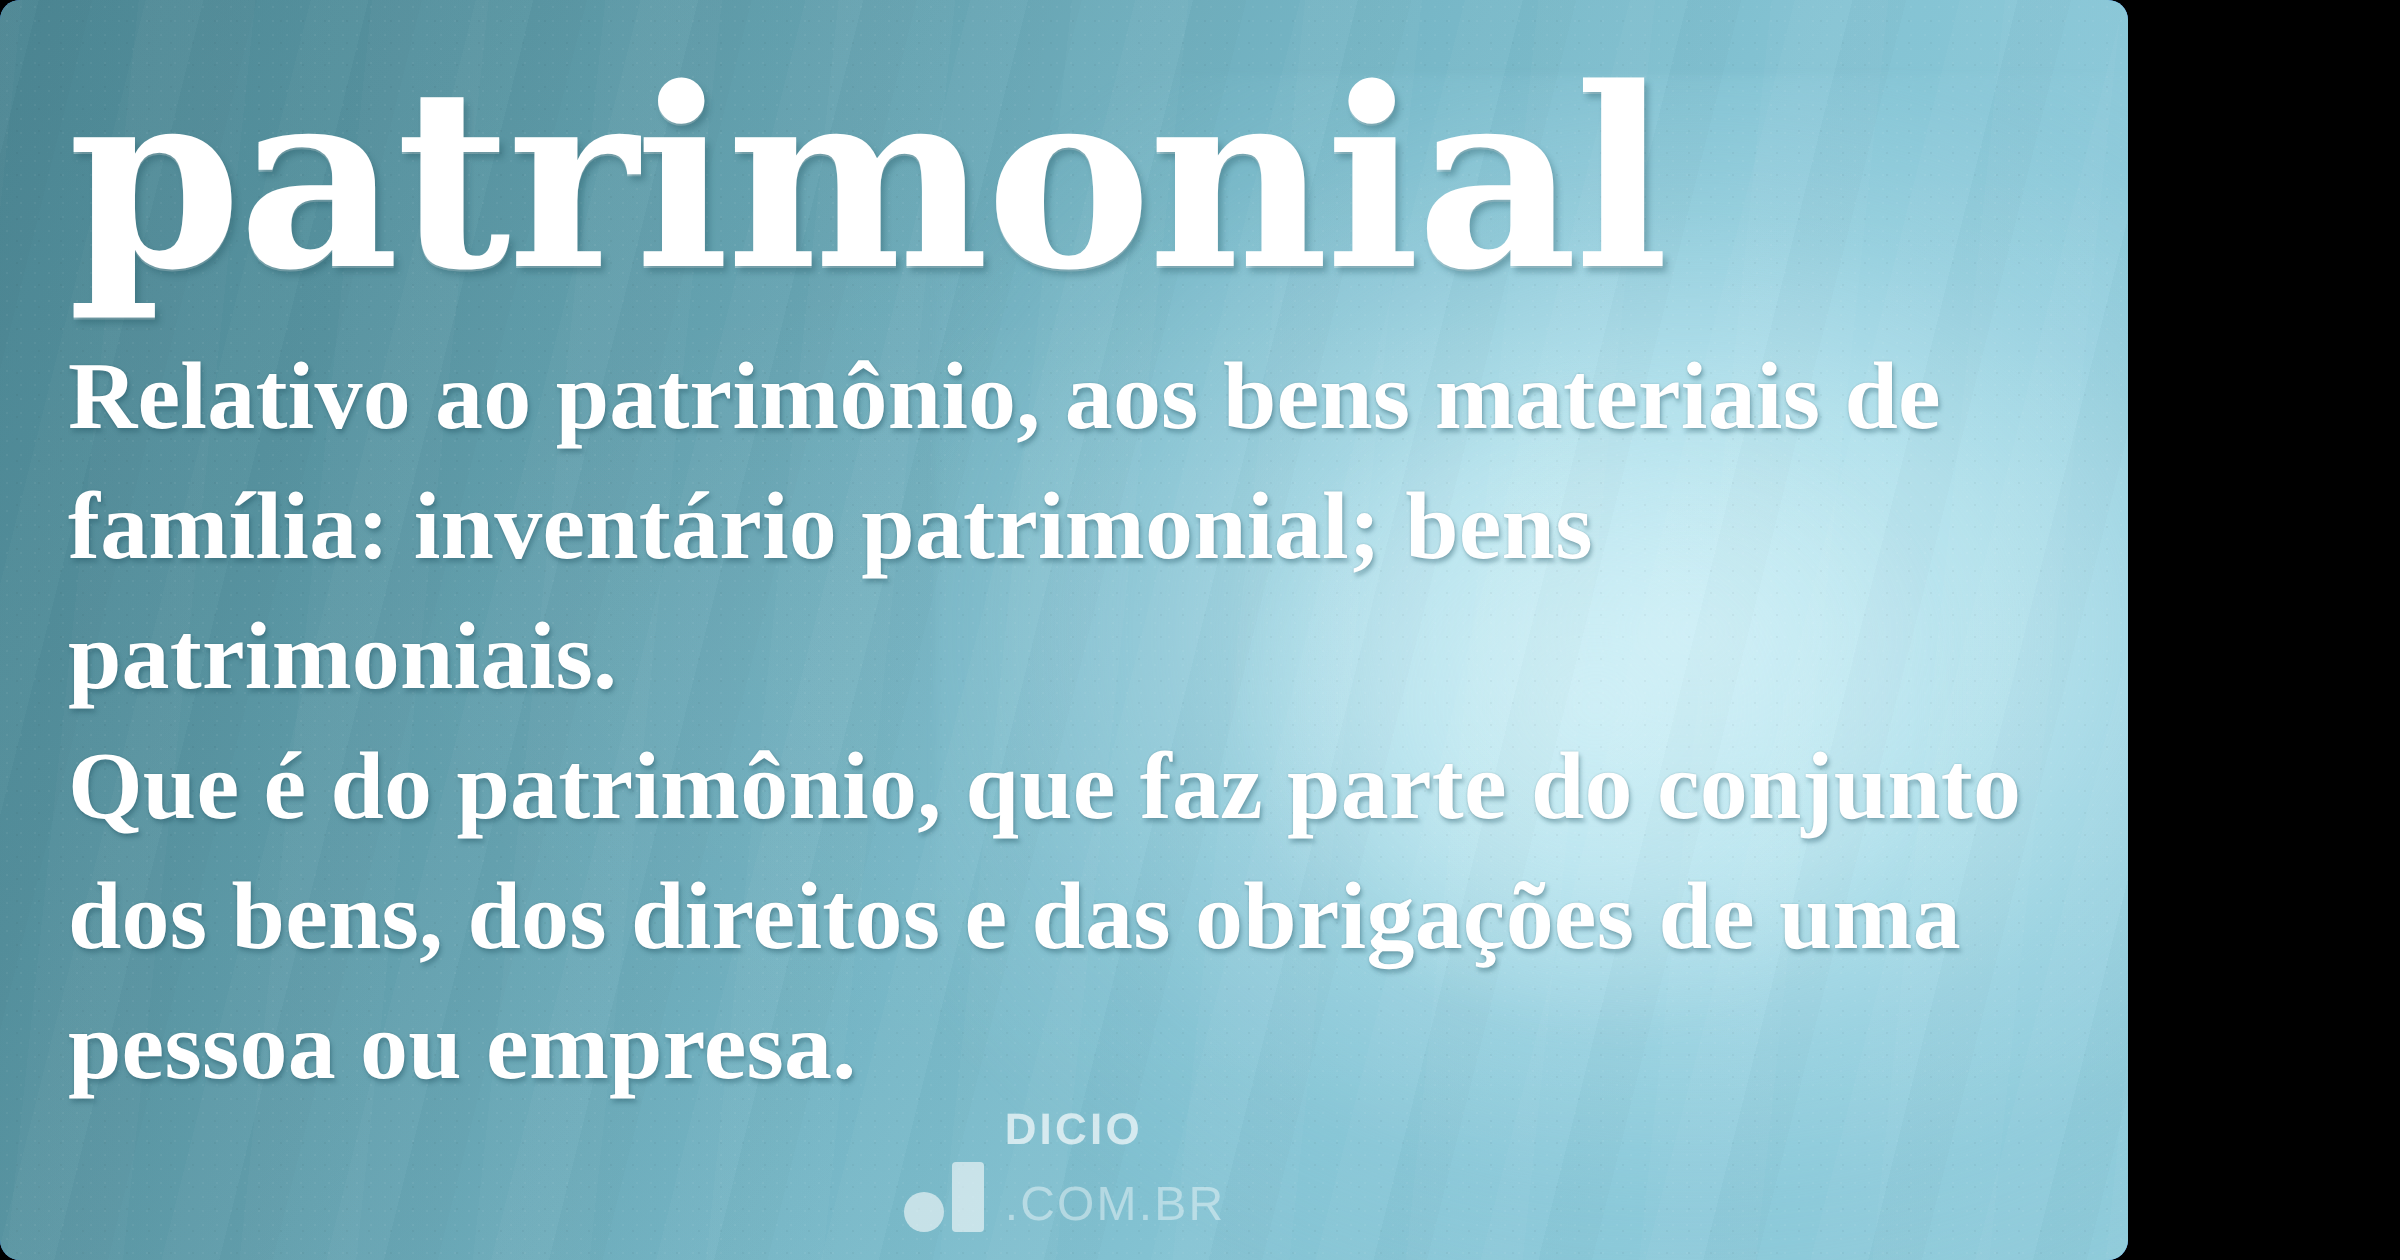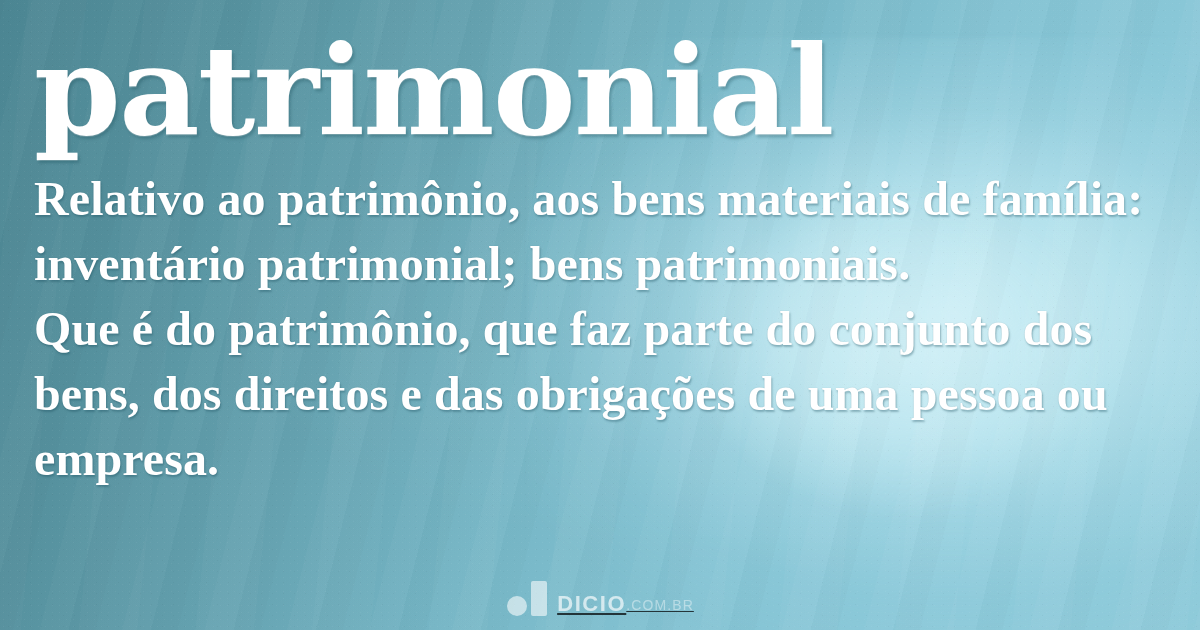--- a/index.html
+++ b/index.html
@@ -4,25 +4,26 @@
 <title>patrimonial</title>
 <style>
   html, body {
     margin: 0;
     padding: 0;
     background: #000;
   }
 
   .card {
     position: relative;
-    width: 1200px;
+    width: 1064px;
     height: 630px;
     overflow: hidden;
     background: #3b82f6;
     font-family: "Liberation Serif", "DejaVu Serif", serif;
+    border-radius: 10px;
     -webkit-font-smoothing: antialiased;
   }
 
   
 
   .bg-base {
     position: absolute;
     inset: 0;
     background: linear-gradient(118deg,
         #56929f 0%,
@@ -198,37 +199,36 @@
     left: 25px;
     bottom: 0px;
     width: 16px;
     height: 35px;
     border-radius: 2px;
     background: rgba(255,255,255,0.80);
   }
 
   .logo-text {
     display: flex;
-    flex-direction: row;
+    flex-direction: column;
     line-height: 1;
     padding-bottom: 1px;
     font-family: "Liberation Sans", "DejaVu Sans", sans-serif;
-    text-decoration: underline;
   }
 
   .logo-name {
     font-size: 22px;
     font-weight: 700;
     letter-spacing: 1.6px;
     color: rgba(255,255,255,0.92);
   }
 
   .logo-tld {
-    margin-top: 5px;
-    font-size: 14px;
+    margin-top: 15px;
+    font-size: 24px;
     font-weight: 400;
     letter-spacing: 1.1px;
     color: rgba(255,255,255,0.58);
   }
 </style>
 </head>
 <body>
 
 <div class="card">
 

